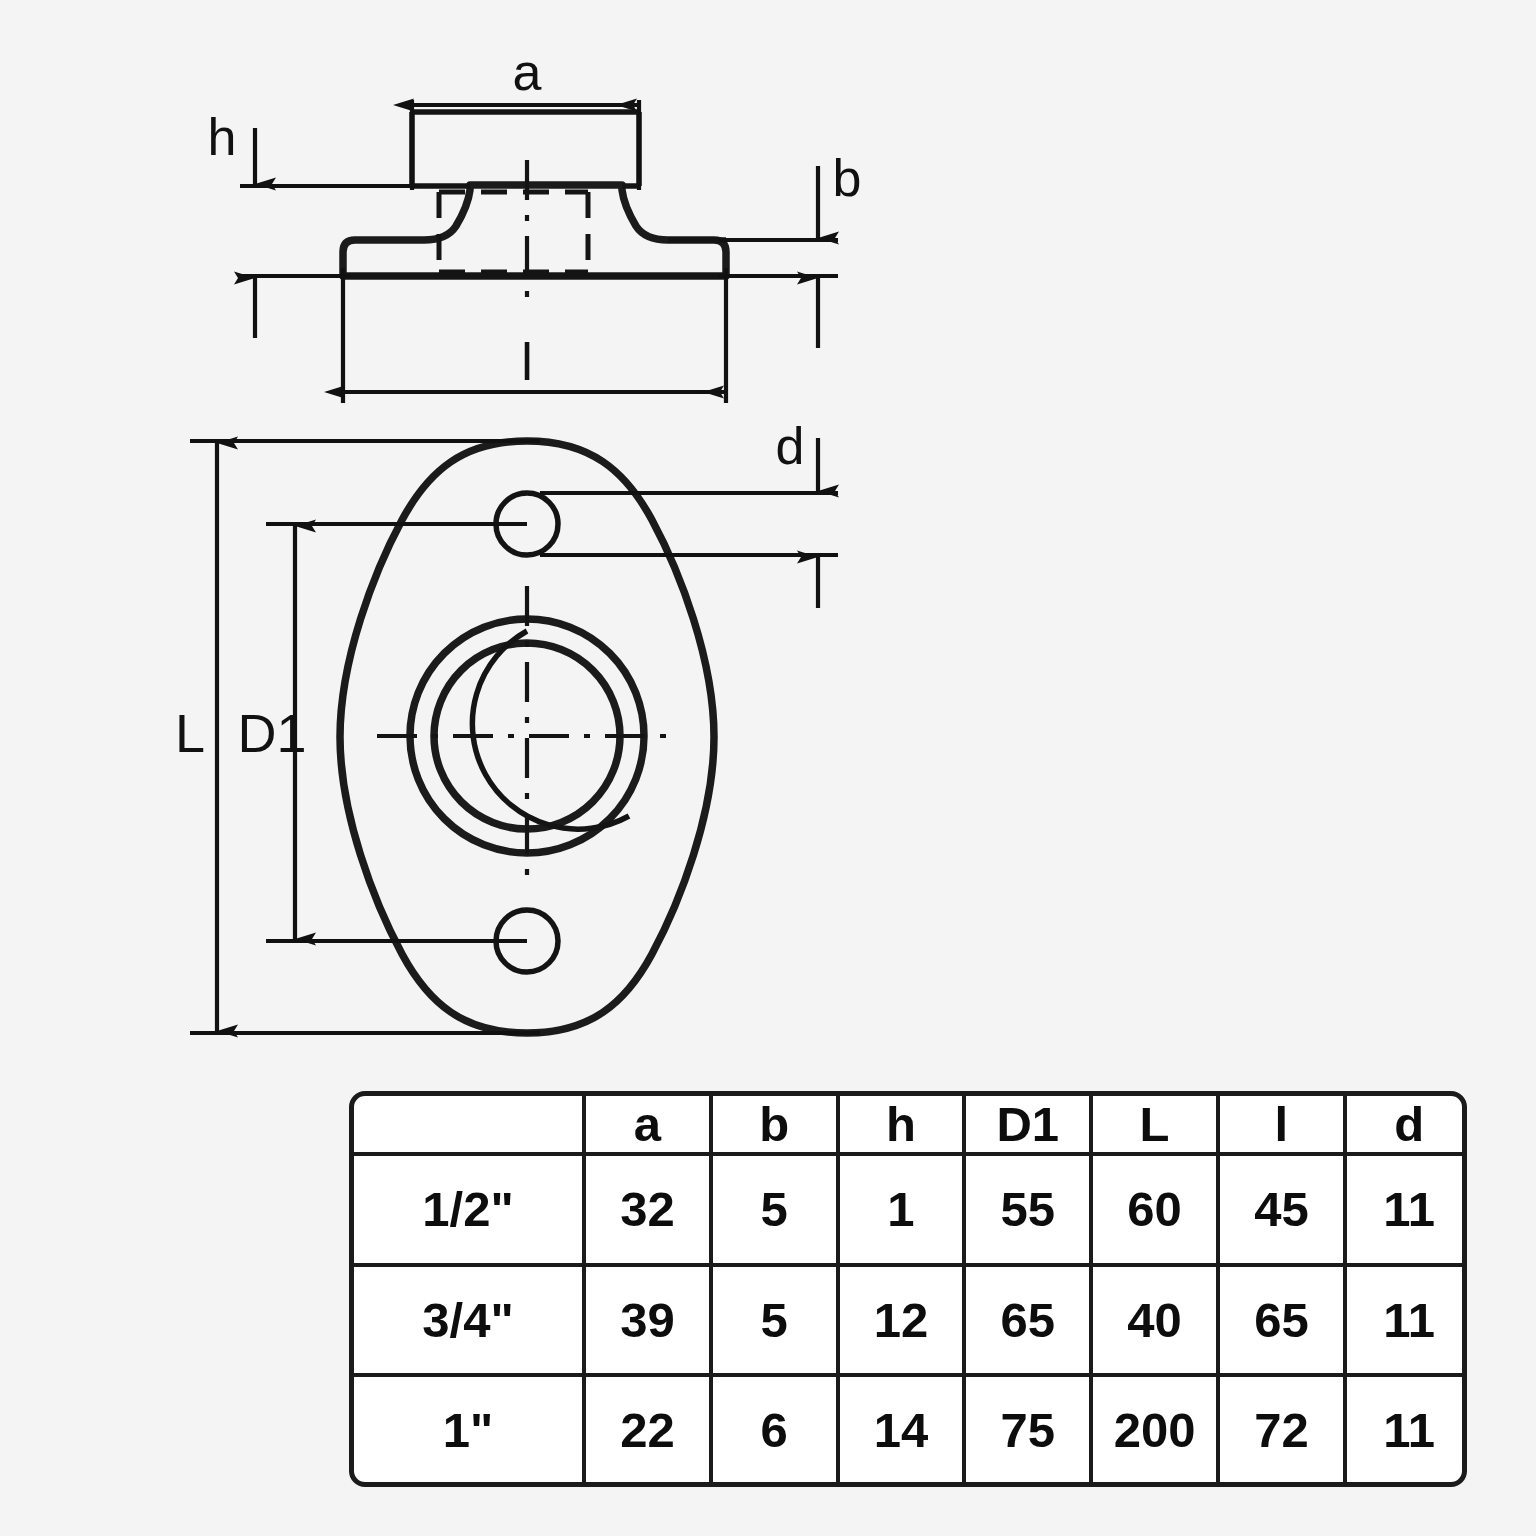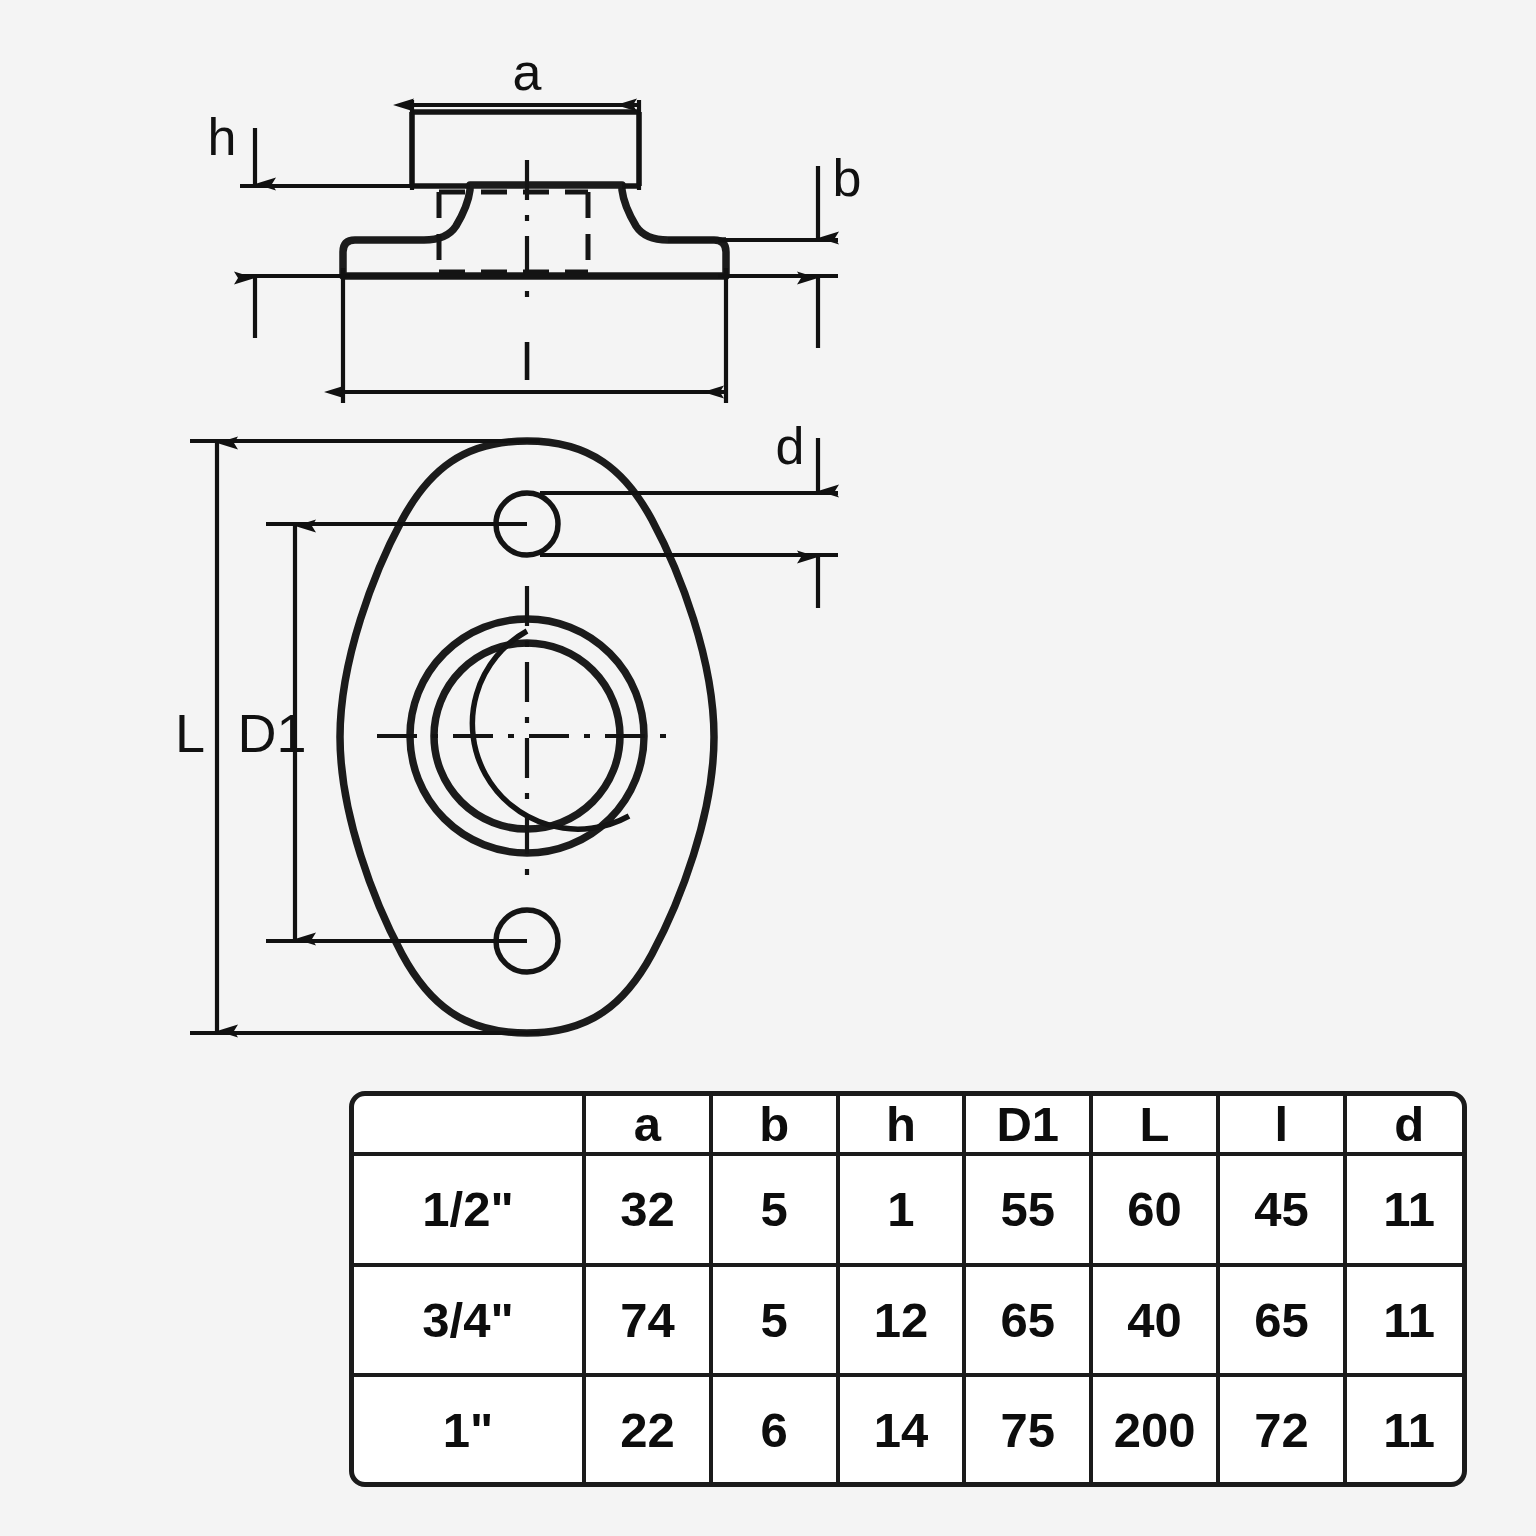--- a/index.html
+++ b/index.html
@@ -238,21 +238,21 @@
           <td>32</td>
           <td>5</td>
           <td>1</td>
           <td>55</td>
           <td>60</td>
           <td>45</td>
           <td>11</td>
         </tr>
         <tr>
           <td class="rowlabel">3/4"</td>
-          <td>74</td>
+          <td>39</td>
           <td>5</td>
           <td>12</td>
           <td>65</td>
           <td>40</td>
           <td>65</td>
           <td>11</td>
         </tr>
         <tr>
           <td class="rowlabel">1"</td>
           <td>22</td>

